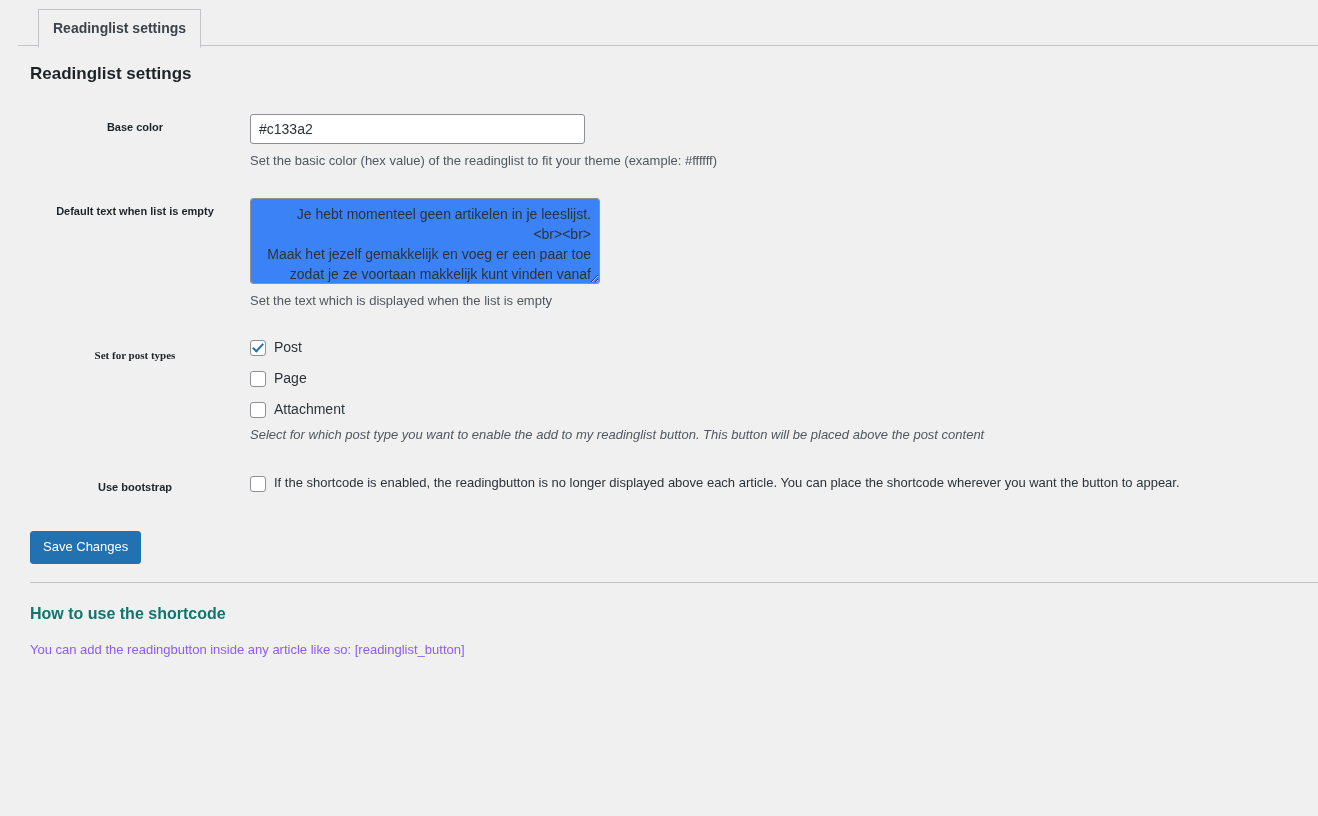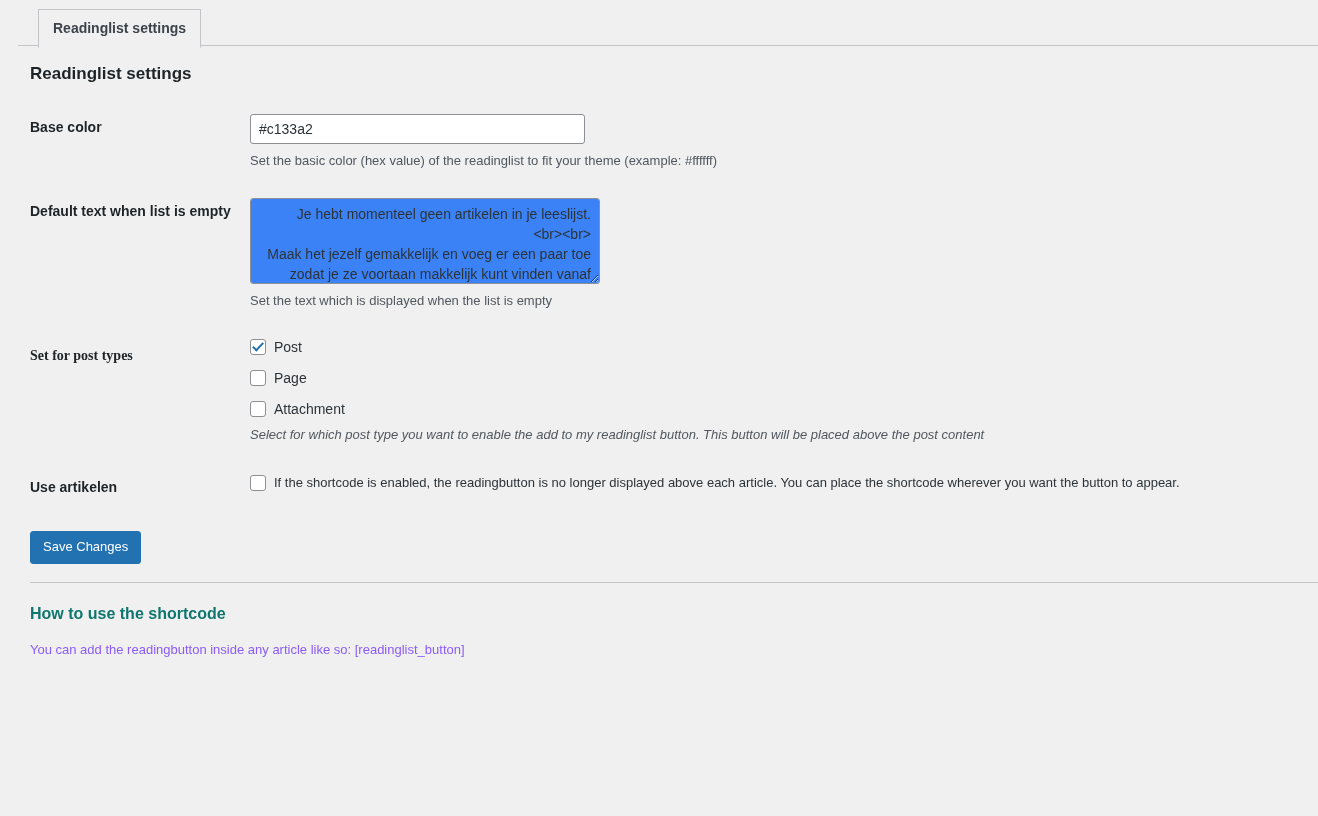--- a/index.html
+++ b/index.html
@@ -57,25 +57,25 @@
 
   
   table.form-table {
     border-collapse: collapse;
     width: 1298px;
     margin-left: 12px;
     margin-top: 14px;
   }
   table.form-table th {
     width: 210px;
-    text-align: left;
+    text-align: center;
     vertical-align: top;
     padding: 18px 10px 18px 0;
     font-weight: 600;
-    font-size: 14px;
+    font-size: 11px;
     line-height: 19px;
     color: #1d2327;
   }
   table.form-table td {
     vertical-align: top;
     padding: 14px 10px 14px 0;
     line-height: 19px;
   }
   tr.row-posttypes th { padding-top: 22px; font-family: Liberation Serif, serif; }
   tr.row-posttypes td { padding-top: 14px; }
@@ -115,21 +115,21 @@
     text-align: right;
   }
   p.description {
     margin: 8px 0 0 0;
     font-size: 13px;
     line-height: 18px;
     color: #50575e;
   }
   .cb-line {
     display: flex;
-    align-items: flex-start;
+    align-items: center;
     margin-bottom: 13px;
   }
   .cb-line:last-of-type { margin-bottom: 0; }
   .cb {
     -webkit-appearance: none;
     appearance: none;
     position: relative;
     width: 16px;
     height: 16px;
     margin: 1px 8px 0 0;
@@ -250,21 +250,21 @@
           <label class="cb-line">
             <input class="cb" type="checkbox" style="">
             <span class="cb-label">Attachment</span>
           </label>
           <p class="description posttype-desc">Select for which post type you want to enable the add to my readinglist button. This button will be placed above the post content</p>
         </td>
       </tr>
 
 
       <tr class="row-shortcode">
-        <th>Use artikelen</th>
+        <th>Use bootstrap</th>
         <td>
           <label class="cb-line">
             <input class="cb" type="checkbox" style="">
             <span class="cb-desc">If the shortcode is enabled, the readingbutton is no longer displayed above each article. You can place the shortcode wherever you want the button to appear.</span>
           </label>
         </td>
       </tr>
     </tbody>
   </table>
 

